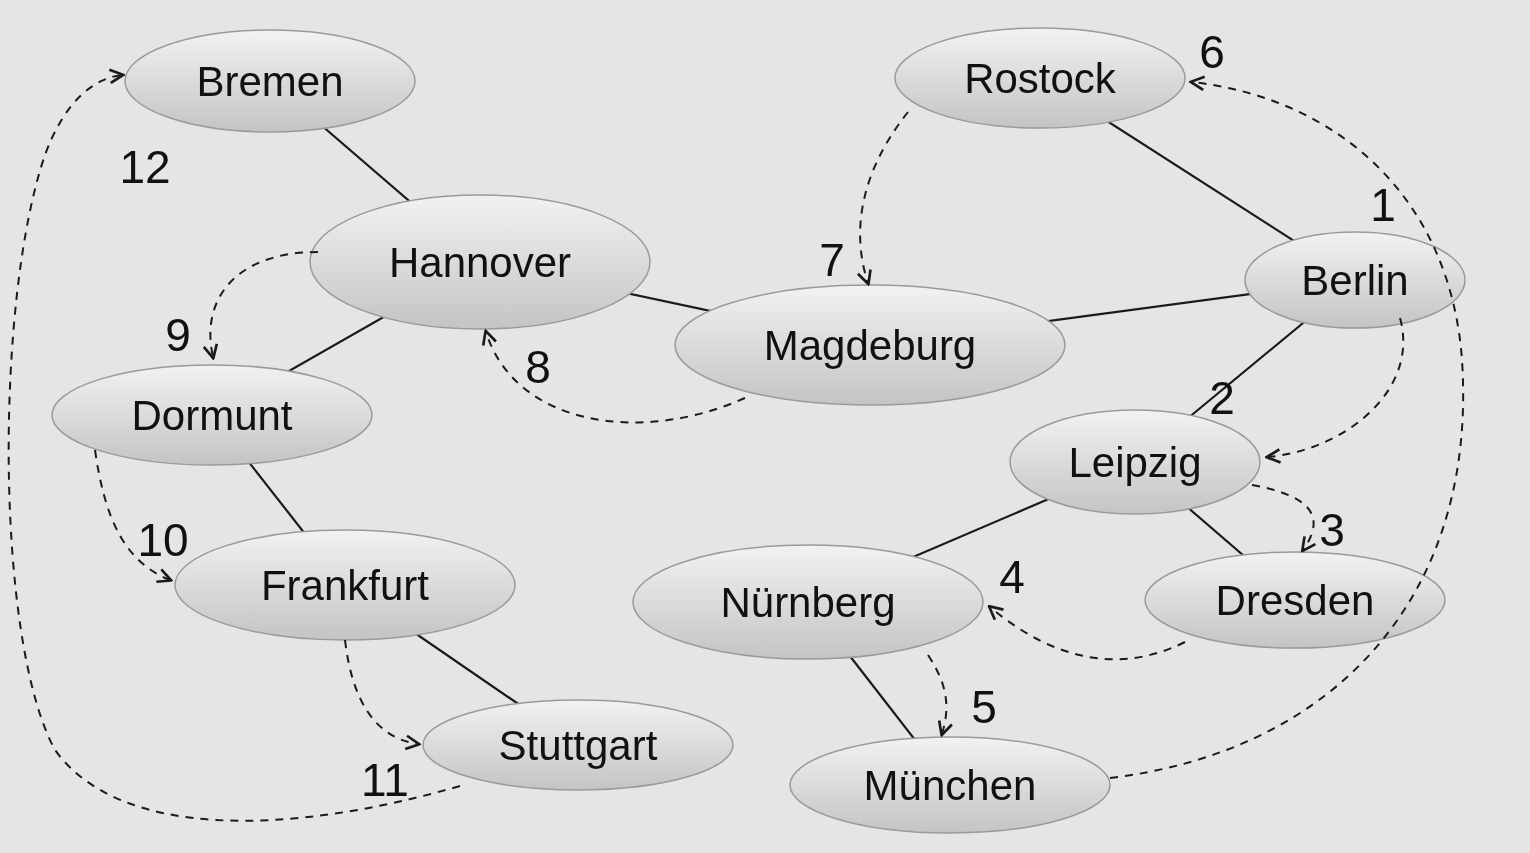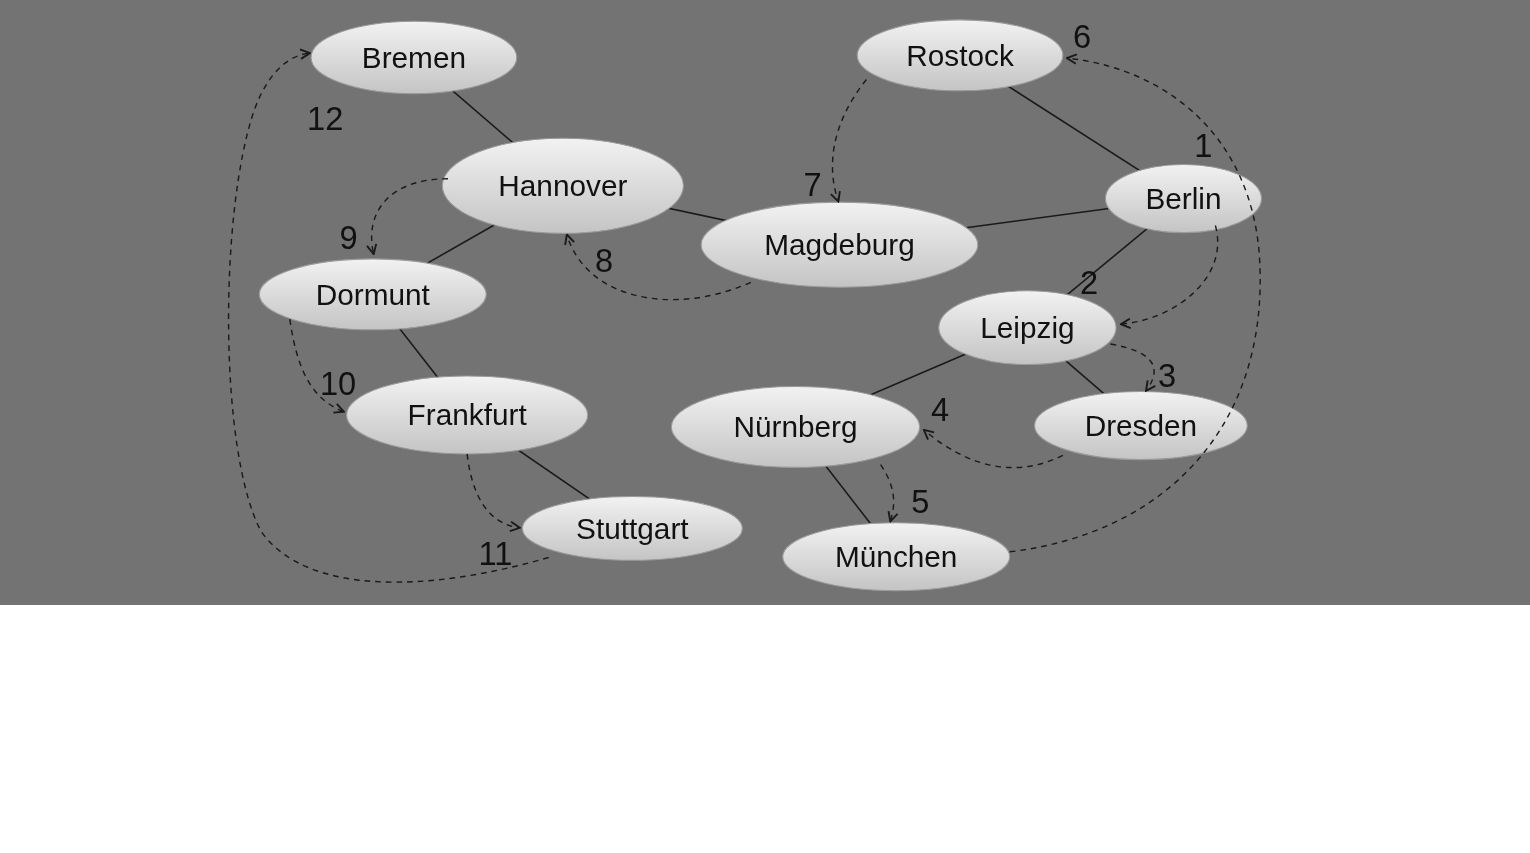--- a/index.html
+++ b/index.html
@@ -4,22 +4,22 @@
 <style>
   html, body {
     margin: 0;
     padding: 0;
     background: #ffffff;
     font-family: "Liberation Sans", sans-serif;
   }
   .stage {
     position: relative;
     width: 1530px;
-    height: 605px;
-    background: #737373;
+    height: 853px;
+    background: #e5e5e5;
     overflow: hidden;
   }
   svg {
     display: block;
     width: 100%;
     height: 100%;
   }
   text {
     font-family: "Liberation Sans", sans-serif;
   }

